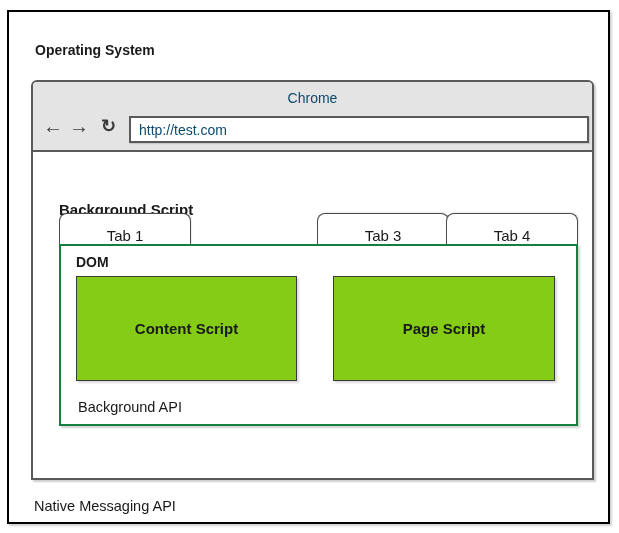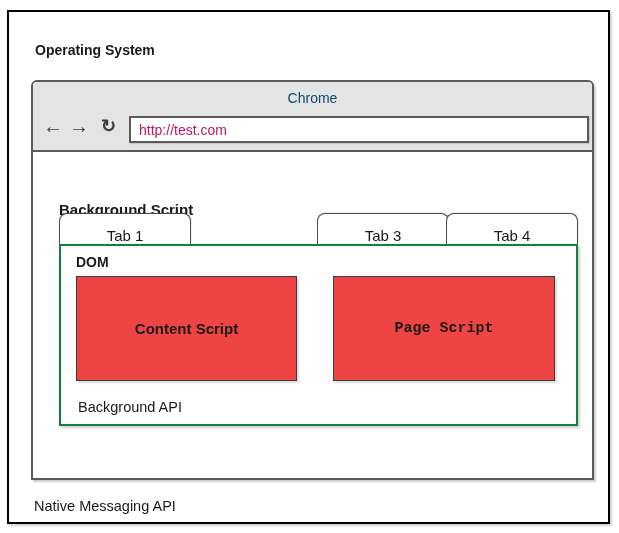--- a/index.html
+++ b/index.html
@@ -44,21 +44,21 @@
     font-size: 20px; font-weight: bold; color: #3a3a3a; line-height: 26px;
     cursor: default; user-select: none;
   }
   .nav-back { margin-right: 6px; }
   .nav-forward { margin-right: 12px; }
   .nav-refresh { font-size: 18px; font-weight: bold; }
   .url-bar {
     position: absolute; left: 96px; top: 34px; width: 460px; height: 27px;
     border: 2px solid #5a5a5a; background: #ffffff; border-radius: 0;
     font-family: "Liberation Sans", sans-serif;
-    font-size: 14px; color: #be185d; padding: 0 8px; outline: none;
+    font-size: 14px; color: #0c4a6e; padding: 0 8px; outline: none;
     box-shadow: 1px 1px 1px rgba(0,0,0,0.12);
   }
 
   
   .bg-script-label {
     position: absolute; left: 26px; top: 95px;  
     font-size: 15px; font-weight: bold; white-space: nowrap; margin-top: 24px;
   }
   .msg-passing-label {
     position: absolute; left: 25px; top: 368px; 
@@ -85,27 +85,27 @@
     position: absolute; left: 26px; top: 162px; width: 519px; height: 182px; 
     border: 2px solid #15803d; background: #ffffff; z-index: 2;
     box-shadow: 2px 2px 2px rgba(0,0,0,0.18);
   }
   .dom-label {
     position: absolute; left: 15px; top: 8px;
     font-size: 14px; font-weight: bold;
   }
   .script-box {
     position: absolute; top: 30px; height: 105px;
-    border: 1.5px solid #3a3a3a; background: #ef4444;
+    border: 1.5px solid #3a3a3a; background: #84cc16;
     display: flex; align-items: center; justify-content: center;
     font-size: 15px; font-weight: bold;
     box-shadow: 2px 2px 2px rgba(0,0,0,0.15);
   }
   .content-script-box { left: 15px; width: 221px; }  
-  .page-script-box { left: 272px; width: 222px; font-family: Liberation Mono, monospace; }    
+  .page-script-box { left: 272px; width: 222px; }    
   .postmessage-label {
     position: absolute; left: 17px; top: 153px;
     font-size: 14.5px; white-space: nowrap;
   }
 </style>
 </head>
 <body>
 
 <div id="stage">
 

